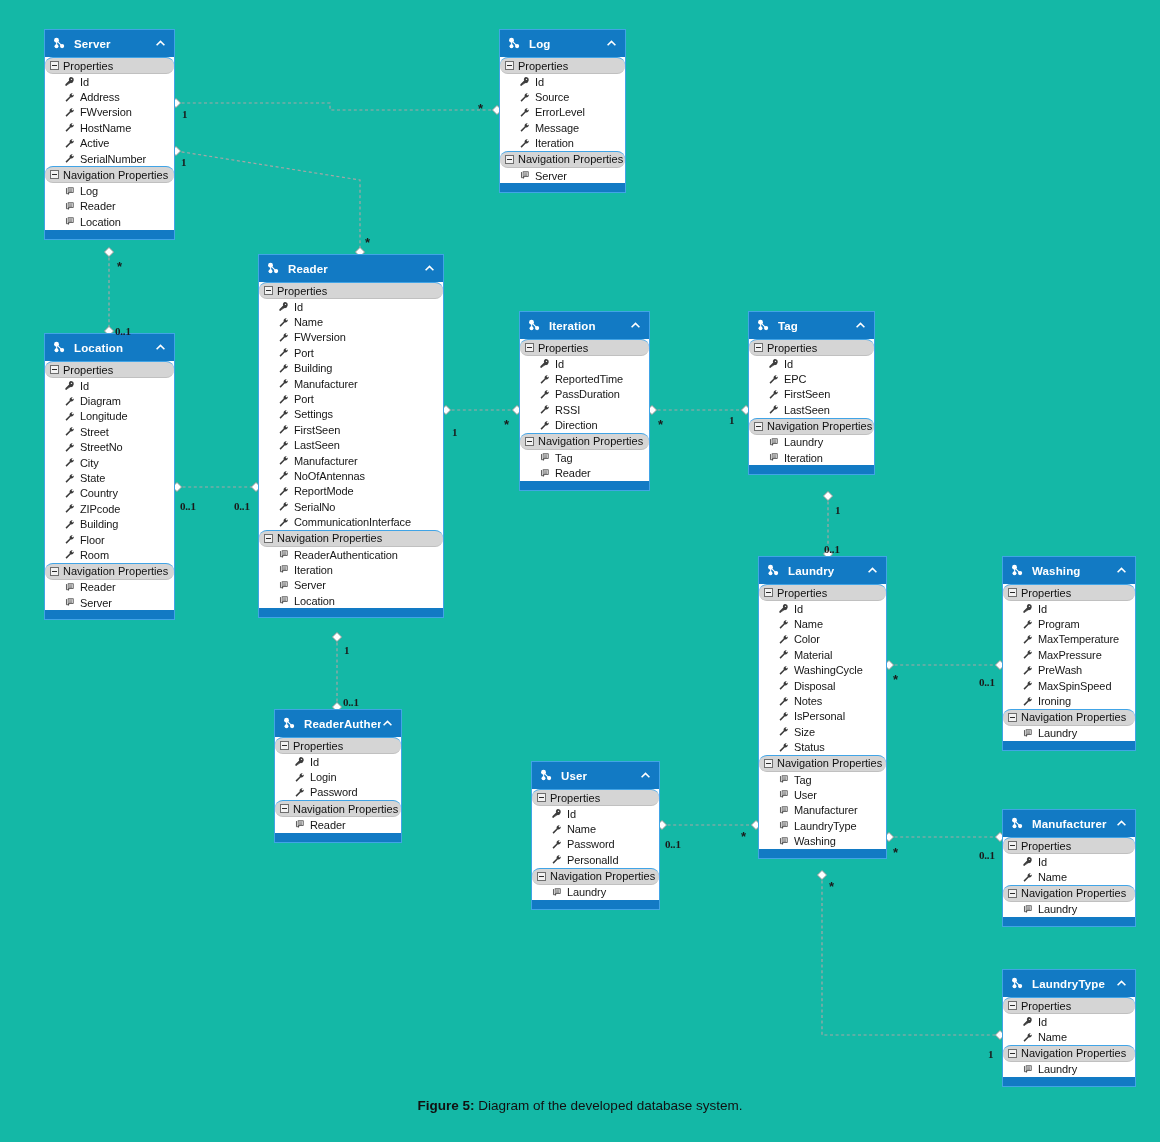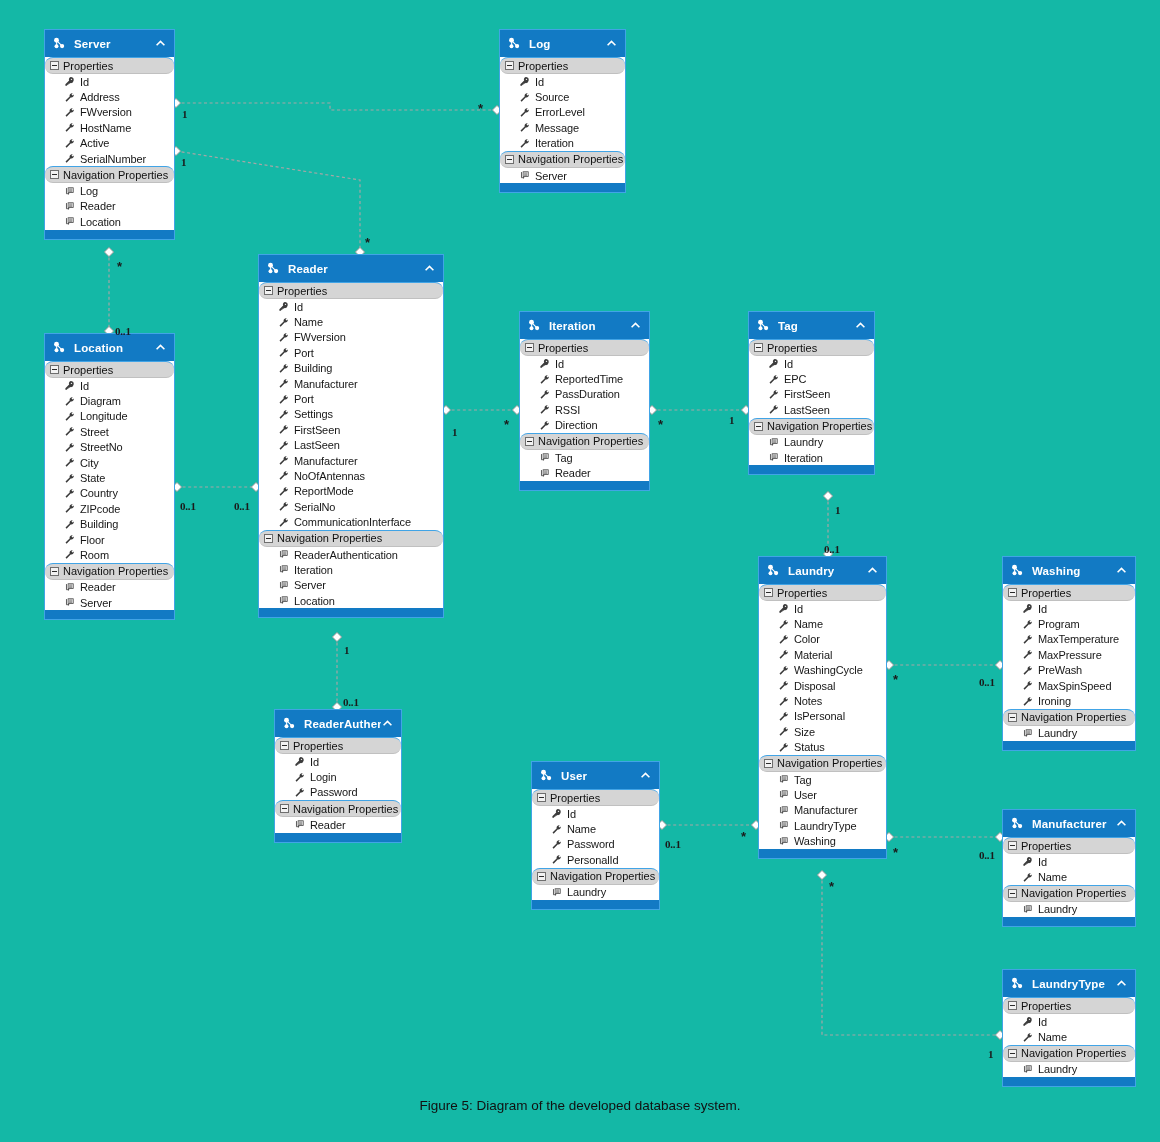--- a/index.html
+++ b/index.html
@@ -126,21 +126,21 @@
   
   #caption{
     position:absolute;
     left:0; top:1098px;
     width:1160px;
     text-align:center;
     font-size:13.5px;
     color:#111111;
     font-family:"Liberation Sans", sans-serif;
   }
-  #caption b{font-weight:normal;margin-top:37px;}
+  #caption b{font-weight:bold;margin-top:37px;}
 </style>
 </head>
 <body>
 
 <div id="canvas">
 
   <svg id="wires" viewBox="0 0 1160 1142" width="1160" height="1142">
       <g>
         <path d="M 176,103 L 330,103 L 330,110 L 497,110" fill="none" stroke="#a6a6a6" stroke-width="1.2" stroke-dasharray="3,2.6"></path>
         <path d="M 176 98.4 L 180.6 103 L 176 107.6 L 171.4 103 Z" fill="#ffffff" stroke="#9a9a9a" stroke-width="1"></path>

